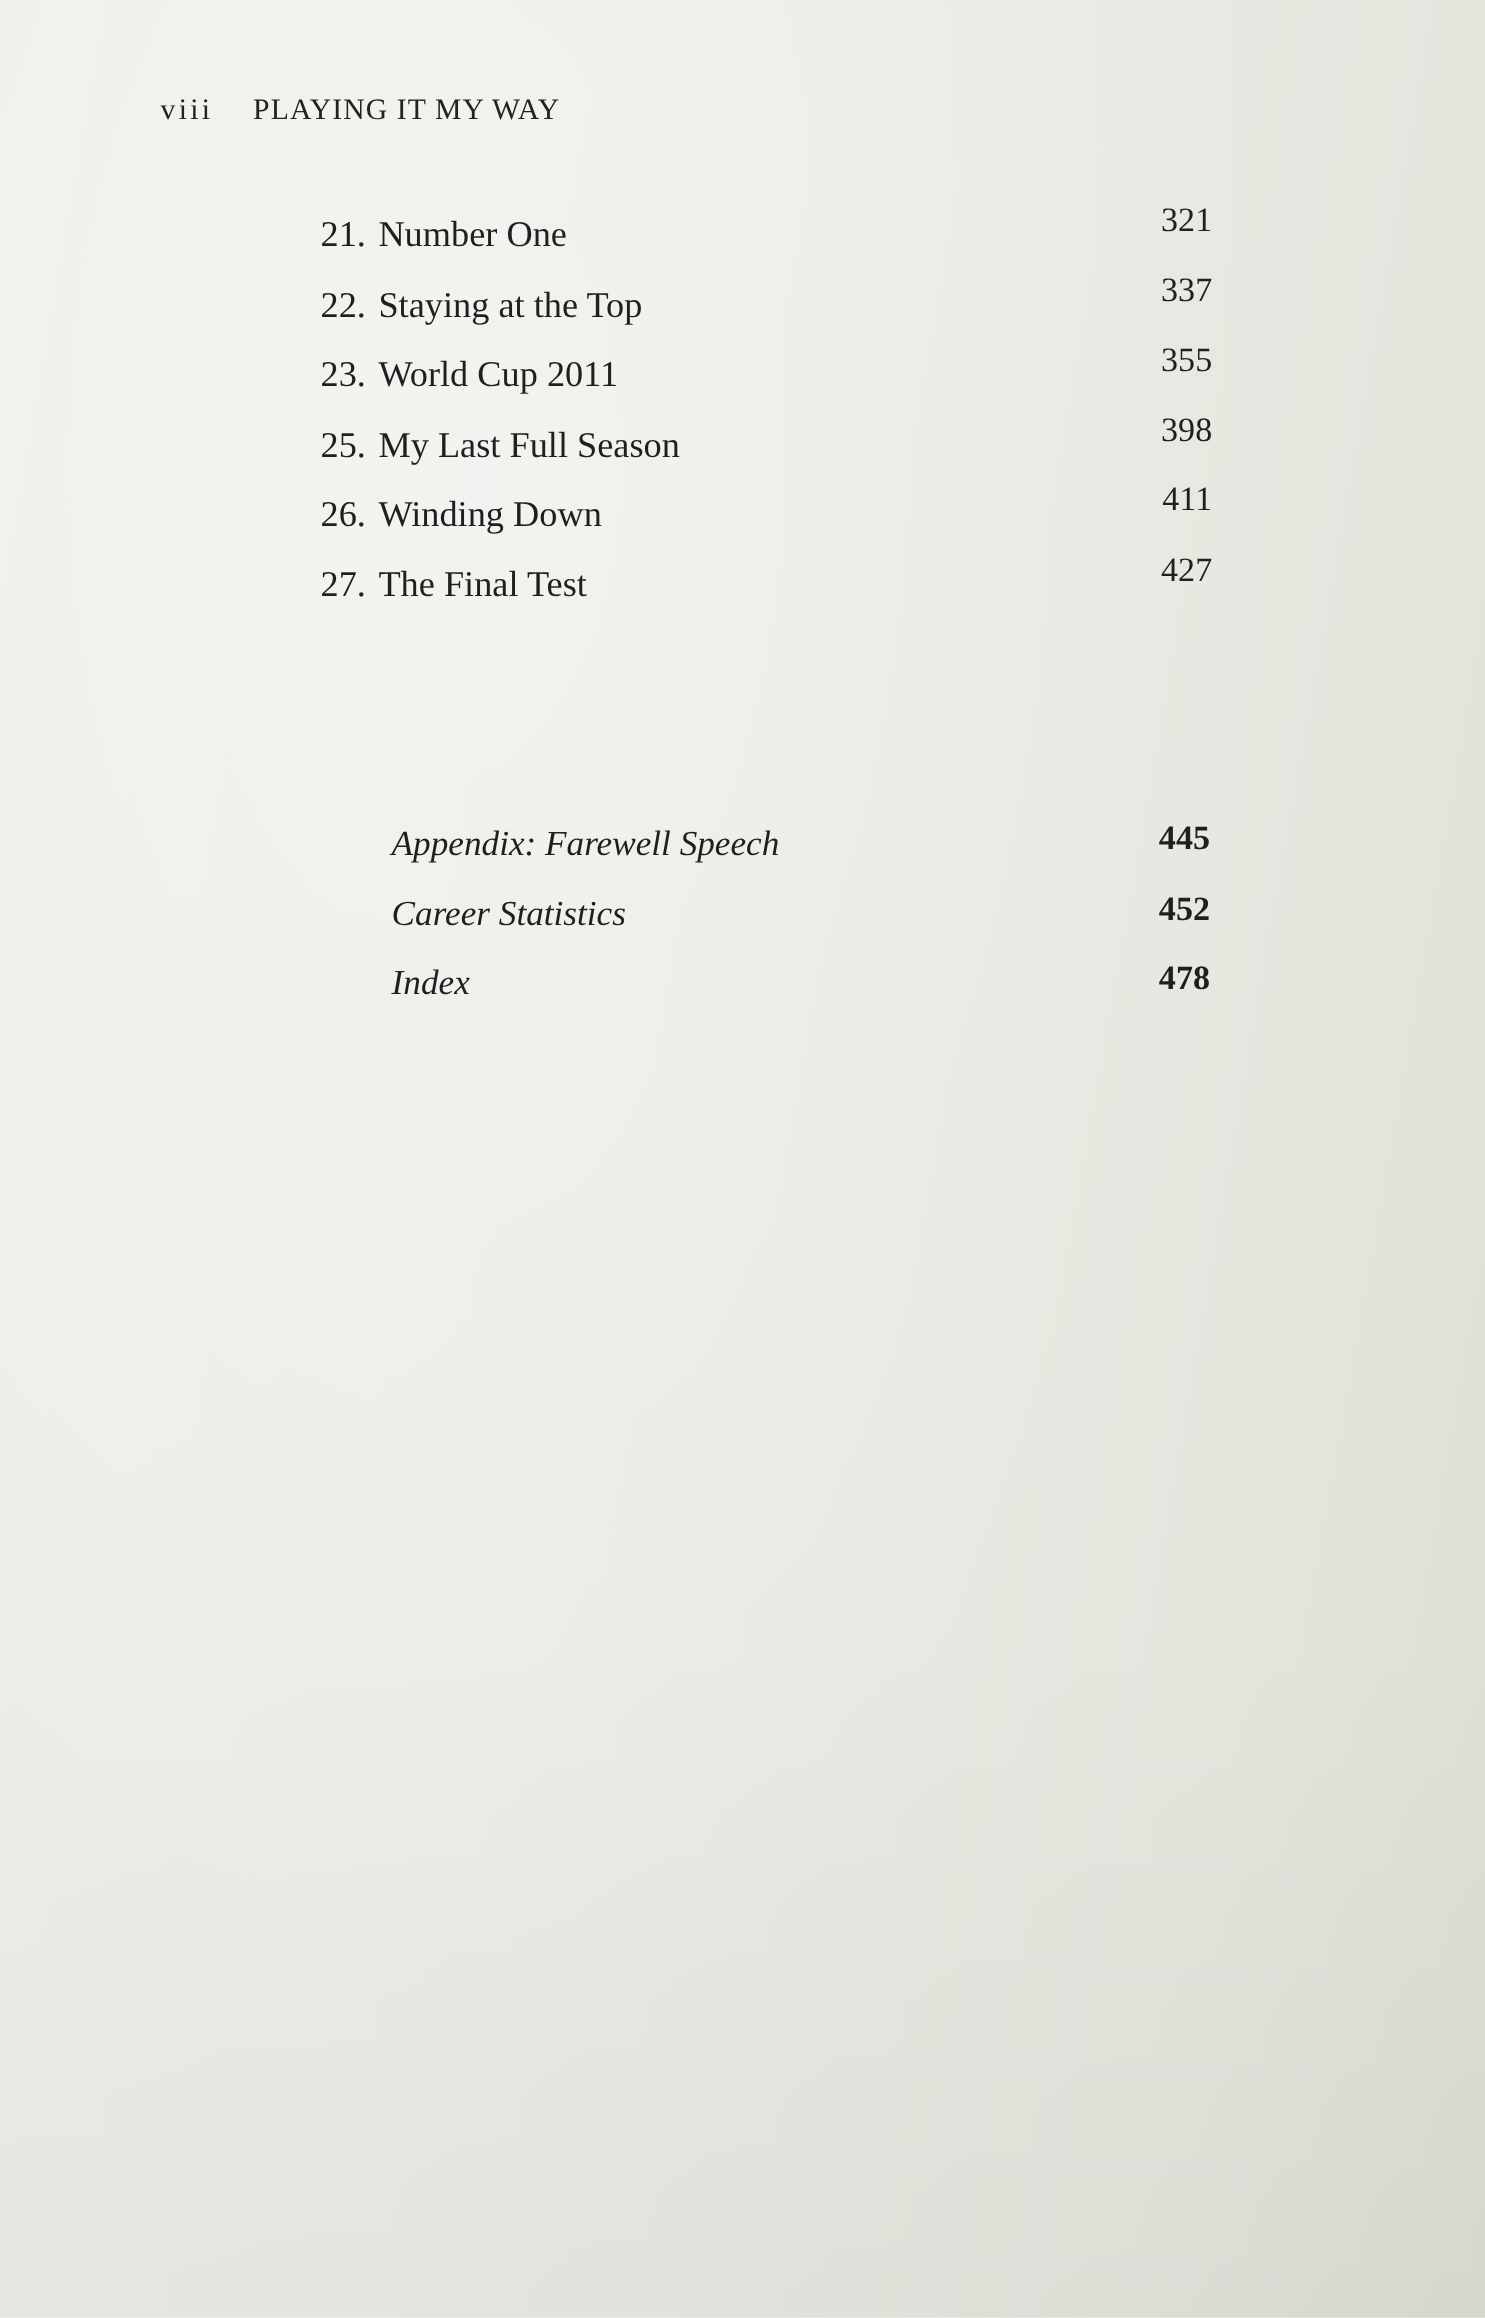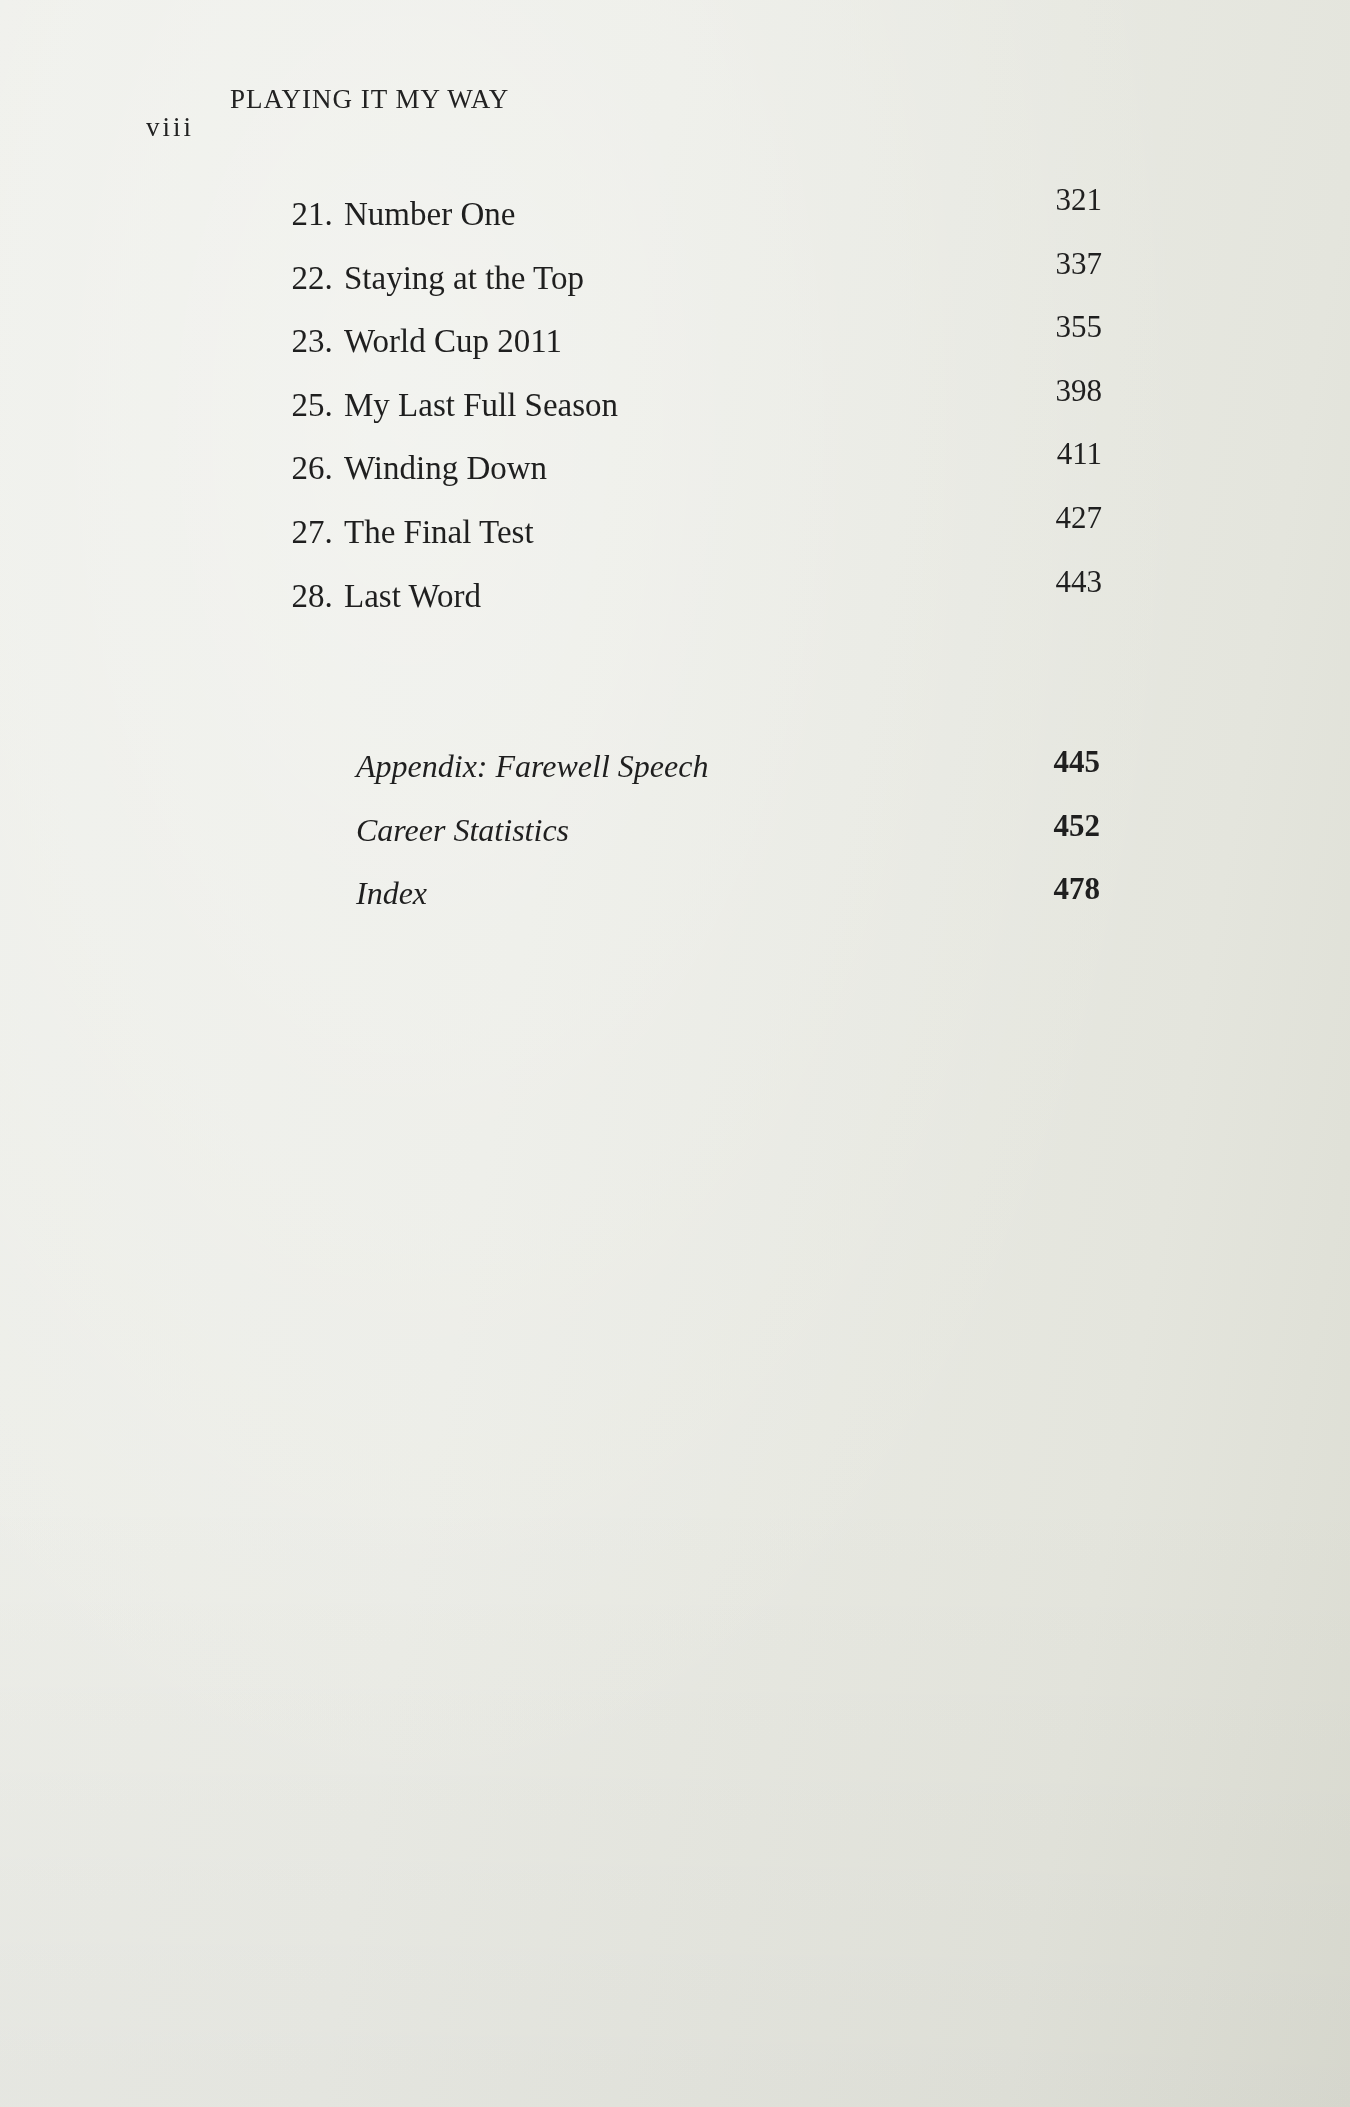--- a/index.html
+++ b/index.html
@@ -28,21 +28,20 @@
       top: 84px;
       font-size: 27px;
       letter-spacing: 1px;
       color: #222;
       display: flex;
       gap: 36px;
       white-space: nowrap;
     }
     .running-head .folio {
       letter-spacing: 3px;
-      margin-top: 28px;
     }
     .toc {
       position: absolute;
       left: 272px;
       top: 196px;
       width: 830px;
     }
     .toc-row {
       position: relative;
       height: 63.6px;
@@ -152,25 +151,20 @@
   <div class="toc-row">
     <span class="num">26.</span>
     <span class="title">Winding Down</span>
     <span class="page">411</span>
   </div>
   <div class="toc-row">
     <span class="num">27.</span>
     <span class="title">The Final Test</span>
     <span class="page">427</span>
   </div>
-  <div class="toc-row">
-    <span class="num">28.</span>
-    <span class="title">Last Word</span>
-    <span class="page">443</span>
-  </div>
 </section>
 
 <section class="toc-back">
   <div class="back-row">
     <span class="title">Appendix: Farewell Speech</span>
     <span class="page">445</span>
   </div>
   <div class="back-row">
     <span class="title">Career Statistics</span>
     <span class="page">452</span>

